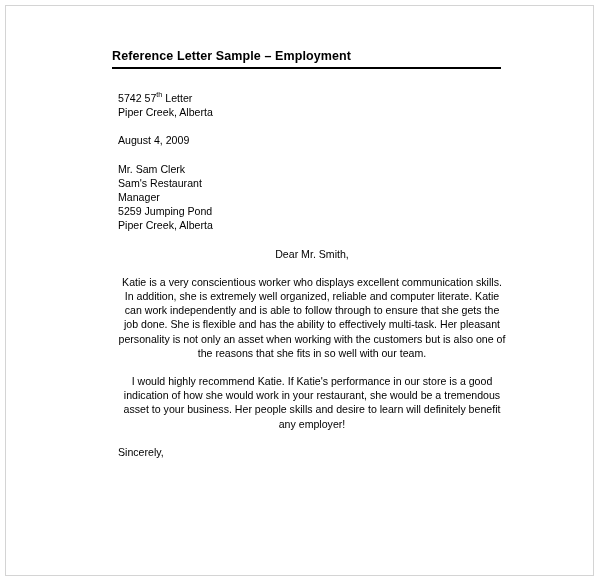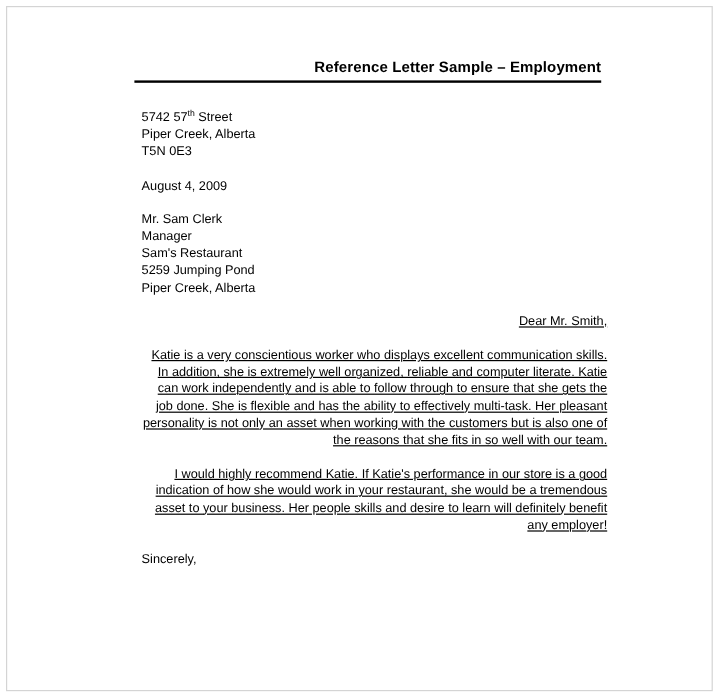--- a/index.html
+++ b/index.html
@@ -30,21 +30,21 @@
     top: 42px;
     width: 394px;
   }
   .title-block {
     width: 389px;
     border-bottom: 2px solid #000000;
     padding-bottom: 3px;
     margin-bottom: 0;
   }
   .title {
-    text-align: right;
+    text-align: left;
     font-size: 12.5px;
     font-weight: bold;
     letter-spacing: 0.1px;
     line-height: 16px;
     color: #000000;
   }
   .body-block {
     padding-left: 6px;
     padding-top: 22px;
     width: 388px;
@@ -53,23 +53,22 @@
   }
   .lines {
     margin: 0 0 14px 0;
   }
   .lines div {
     line-height: 14.2px;
     white-space: pre;
   }
   .para {
     margin: 0 0 14px 0;
-    text-align: right;
+    text-align: center;
     line-height: 14.2px;
-    text-decoration: underline;
   }
   sup {
     font-size: 7.2px;
     font-weight: normal;
     vertical-align: super;
     line-height: 0;
   }
   .sign {
     margin: 0;
     line-height: 14.2px;
@@ -82,33 +81,32 @@
 
   <div class="doc">
 
     <div class="title-block">
       <div class="title">Reference Letter Sample – Employment</div>
     </div>
 
     <div class="body-block">
 
       <div class="lines">
-        <div><span>5742 57</span><sup>th</sup><span> Street</span></div>
+        <div><span>5742 57</span><sup>th</sup><span> Letter</span></div>
         <div>Piper Creek, Alberta</div>
-        <div>T5N 0E3</div>
       </div>
 
       <div class="lines">
         <div>August 4, 2009</div>
       </div>
 
       <div class="lines">
         <div>Mr. Sam Clerk</div>
+        <div>Sam's Restaurant</div>
         <div>Manager</div>
-        <div>Sam's Restaurant</div>
         <div>5259 Jumping Pond</div>
         <div>Piper Creek, Alberta</div>
       </div>
 
       <div class="para">Dear Mr. Smith,</div>
 
 
       <div class="para">Katie is a very conscientious worker who displays excellent communication skills. In addition, she is extremely well organized, reliable and computer literate.  Katie can work independently and is able to follow through to ensure that she gets the job done. She is flexible and has the ability to effectively multi-task.  Her pleasant personality is not only an asset when working with the customers but is also one of the reasons that she fits in so well with our team.</div>
 
       <div class="para">I would highly recommend Katie. If Katie's performance in our store is a good indication of how she would work in your restaurant, she would be a tremendous asset to your business. Her people skills and desire to learn will definitely benefit any employer!</div>

